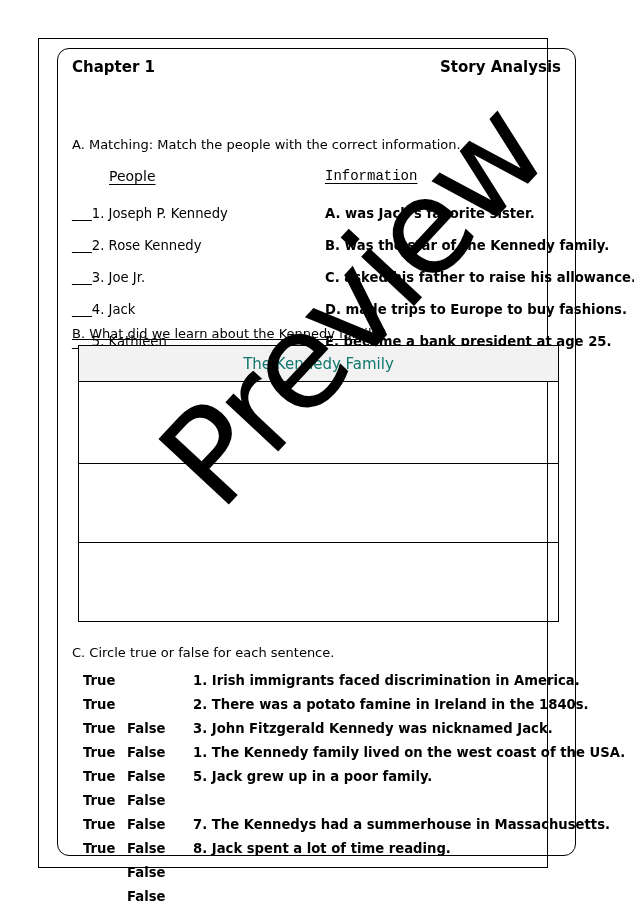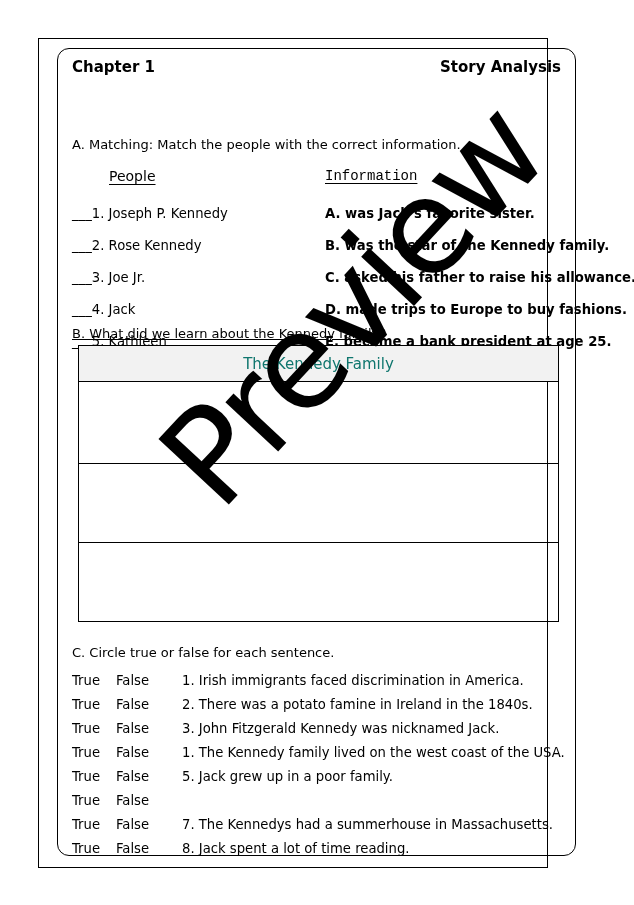--- a/index.html
+++ b/index.html
@@ -123,28 +123,29 @@
     font-size: 15px;
     height: 36px;
     color: #0f766e;
   }
   td.answer-cell { height: 79px; }
   td.answer-cell.first { height: 82px; }
 
   
   .tf-row {
     position: absolute;
-    left: 15px;
+    left: 26px;
     width: 489px;
     font-size: 13.2px;
     white-space: nowrap;
     height: 18px;
+    font-weight: bold;
   }
   .tf-true { position: absolute; left: 0; }
-  .tf-false { position: absolute; left: 44px; }
+  .tf-false { position: absolute; left: 44px; margin-top: 48px; }
   .tf-text { position: absolute; left: 110px; }
 
   
   #watermark {
     position: absolute;
     left: 0;
     top: 0;
     width: 634px;
     height: 905px;
     pointer-events: none;

